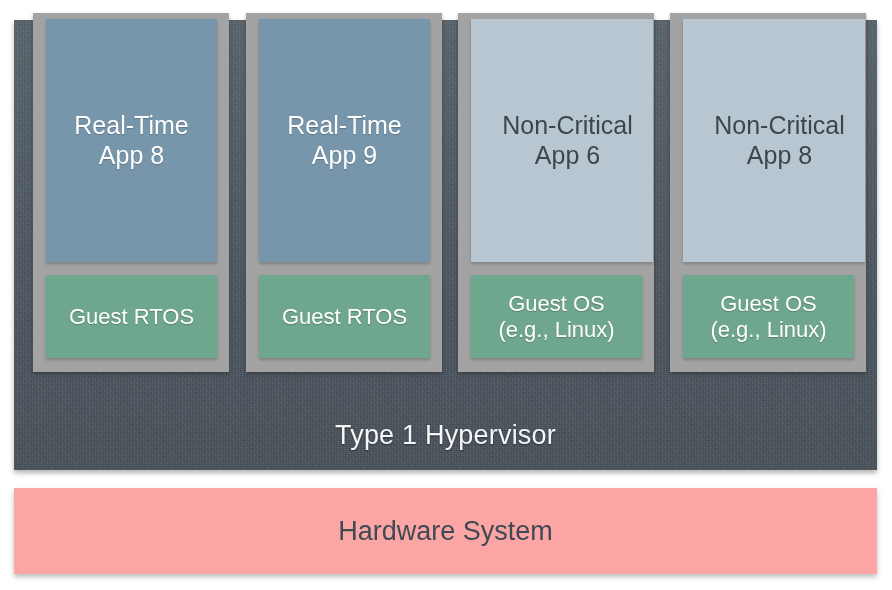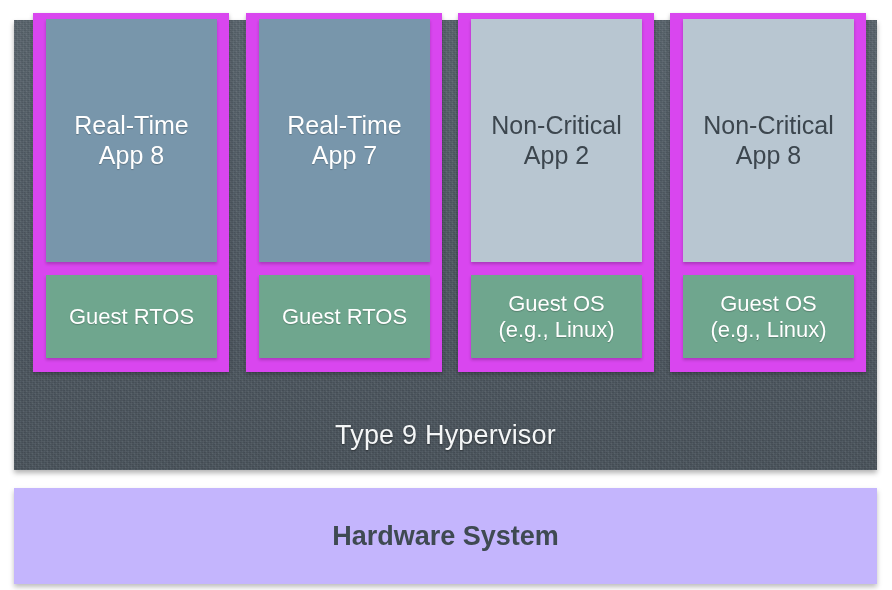--- a/index.html
+++ b/index.html
@@ -57,21 +57,21 @@
     top: 0;
     width: 892px;
     height: 470px;
   }
 
   .vm {
     position: absolute;
     top: 13px;
     width: 196px;
     height: 359px;
-    background: #d946ef;
+    background: #a3a3a3;
     box-sizing: border-box;
     padding: 6px;
     box-shadow: 0 2px 4px rgba(0,0,0,0.28);
   }
   .vm-1 { left: 33px; }
   .vm-2 { left: 246px; }
   .vm-3 { left: 458px; }
   .vm-4 { left: 670px; }
 
   .app-box {
@@ -89,20 +89,21 @@
     box-shadow: 0 2px 3px rgba(0,0,0,0.22);
   }
   .app-box.rt {
     background: #7896ab;
     color: #ffffff;
     text-shadow: 0 1px 1px rgba(0,0,0,0.22);
   }
   .app-box.nc {
     background: #b8c6d1;
     color: #3c464e;
+    padding-left: 11px;
   }
 
   .os-box {
     position: absolute;
     left: 13px;
     top: 262px;
     width: 171px;
     height: 83px;
     background: #6fa68e;
     color: #ffffff;
@@ -115,63 +116,62 @@
     text-shadow: 0 1px 1px rgba(0,0,0,0.22);
     box-shadow: 0 2px 3px rgba(0,0,0,0.22);
   }
 
   
   .hardware-bar {
     position: absolute;
     left: 14px;
     top: 488px;
     width: 863px;
-    height: 96px;
-    background: #c4b5fd;
+    height: 86px;
+    background: #fca5a5;
     display: flex;
     align-items: center;
     justify-content: center;
     color: #3f4a52;
     font-size: 27px;
     box-shadow: 0 3px 5px rgba(0,0,0,0.26);
-    font-weight: bold;
   }
 </style>
 </head>
 <body>
 
 <div class="diagram">
 
   <div class="hypervisor-slab">
-    <div class="hypervisor-label">Type 9 Hypervisor</div>
+    <div class="hypervisor-label">Type 1 Hypervisor</div>
   </div>
 
   <div class="vm-row">
 
     <div class="vm vm-1">
       <div class="app-box rt">
         <span><span>Real-Time</span><br><span>App 8</span></span>
       </div>
       <div class="os-box">
         <span>Guest RTOS</span>
       </div>
     </div>
 
     <div class="vm vm-2">
       <div class="app-box rt">
-        <span><span>Real-Time</span><br><span>App 7</span></span>
+        <span><span>Real-Time</span><br><span>App 9</span></span>
       </div>
       <div class="os-box">
         <span>Guest RTOS</span>
       </div>
     </div>
 
     <div class="vm vm-3">
       <div class="app-box nc">
-        <span><span>Non-Critical</span><br><span>App 2</span></span>
+        <span><span>Non-Critical</span><br><span>App 6</span></span>
       </div>
       <div class="os-box">
         <span><span>Guest OS</span><br><span>(e.g., Linux)</span></span>
       </div>
     </div>
 
     <div class="vm vm-4">
       <div class="app-box nc">
         <span><span>Non-Critical</span><br><span>App 8</span></span>
       </div>

